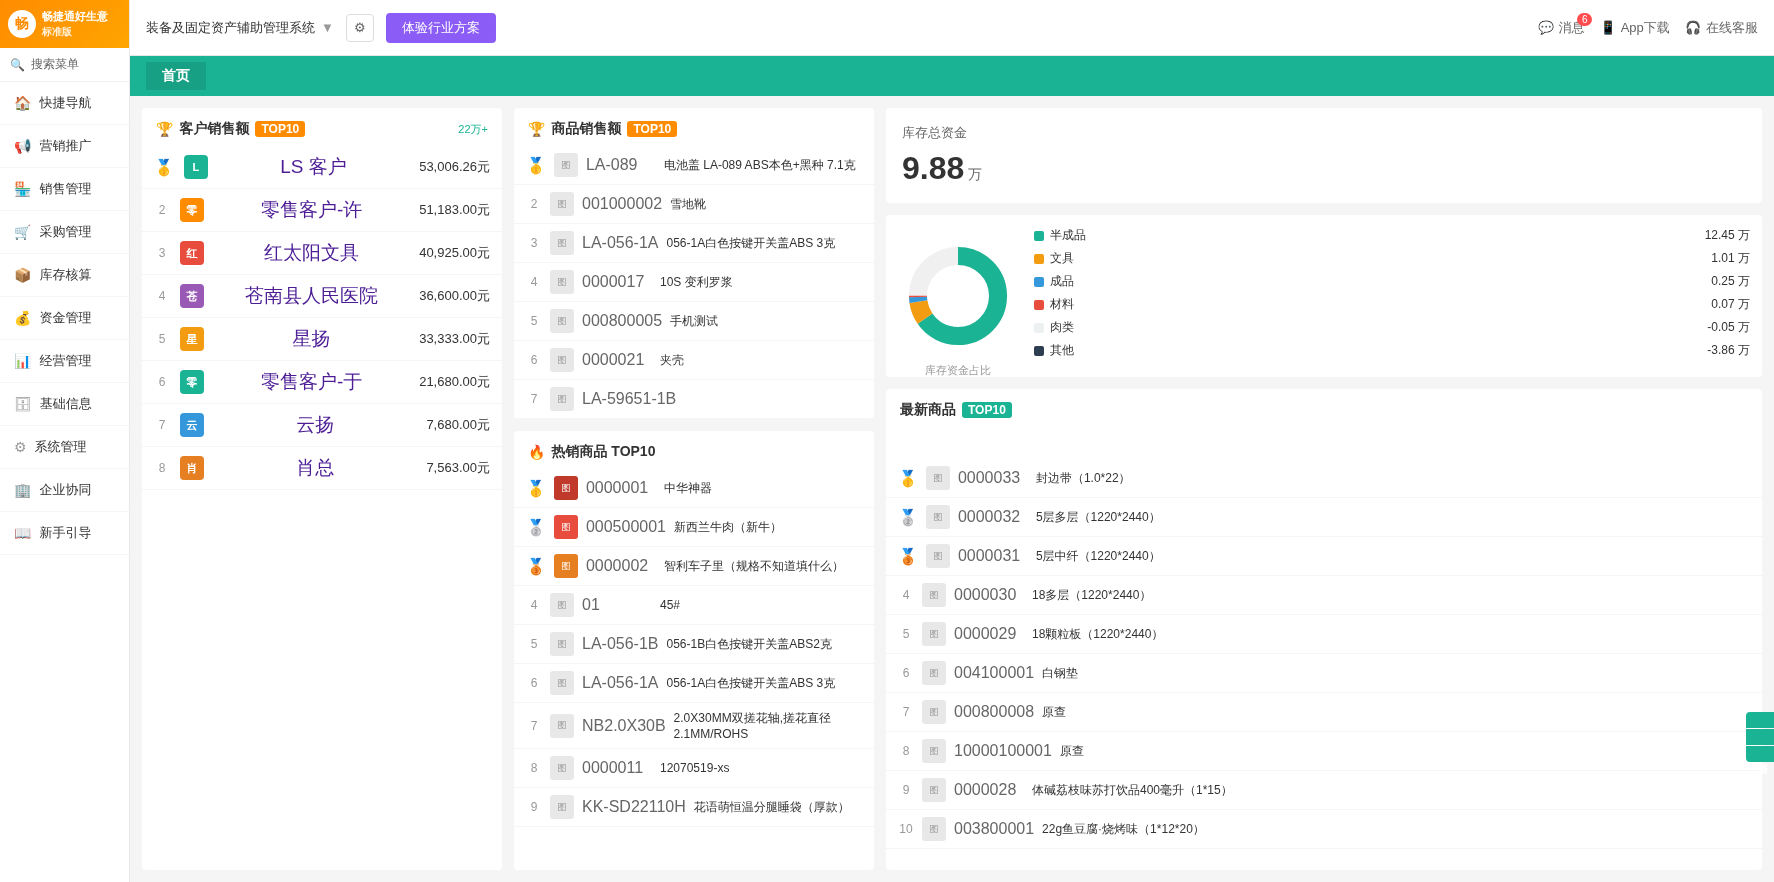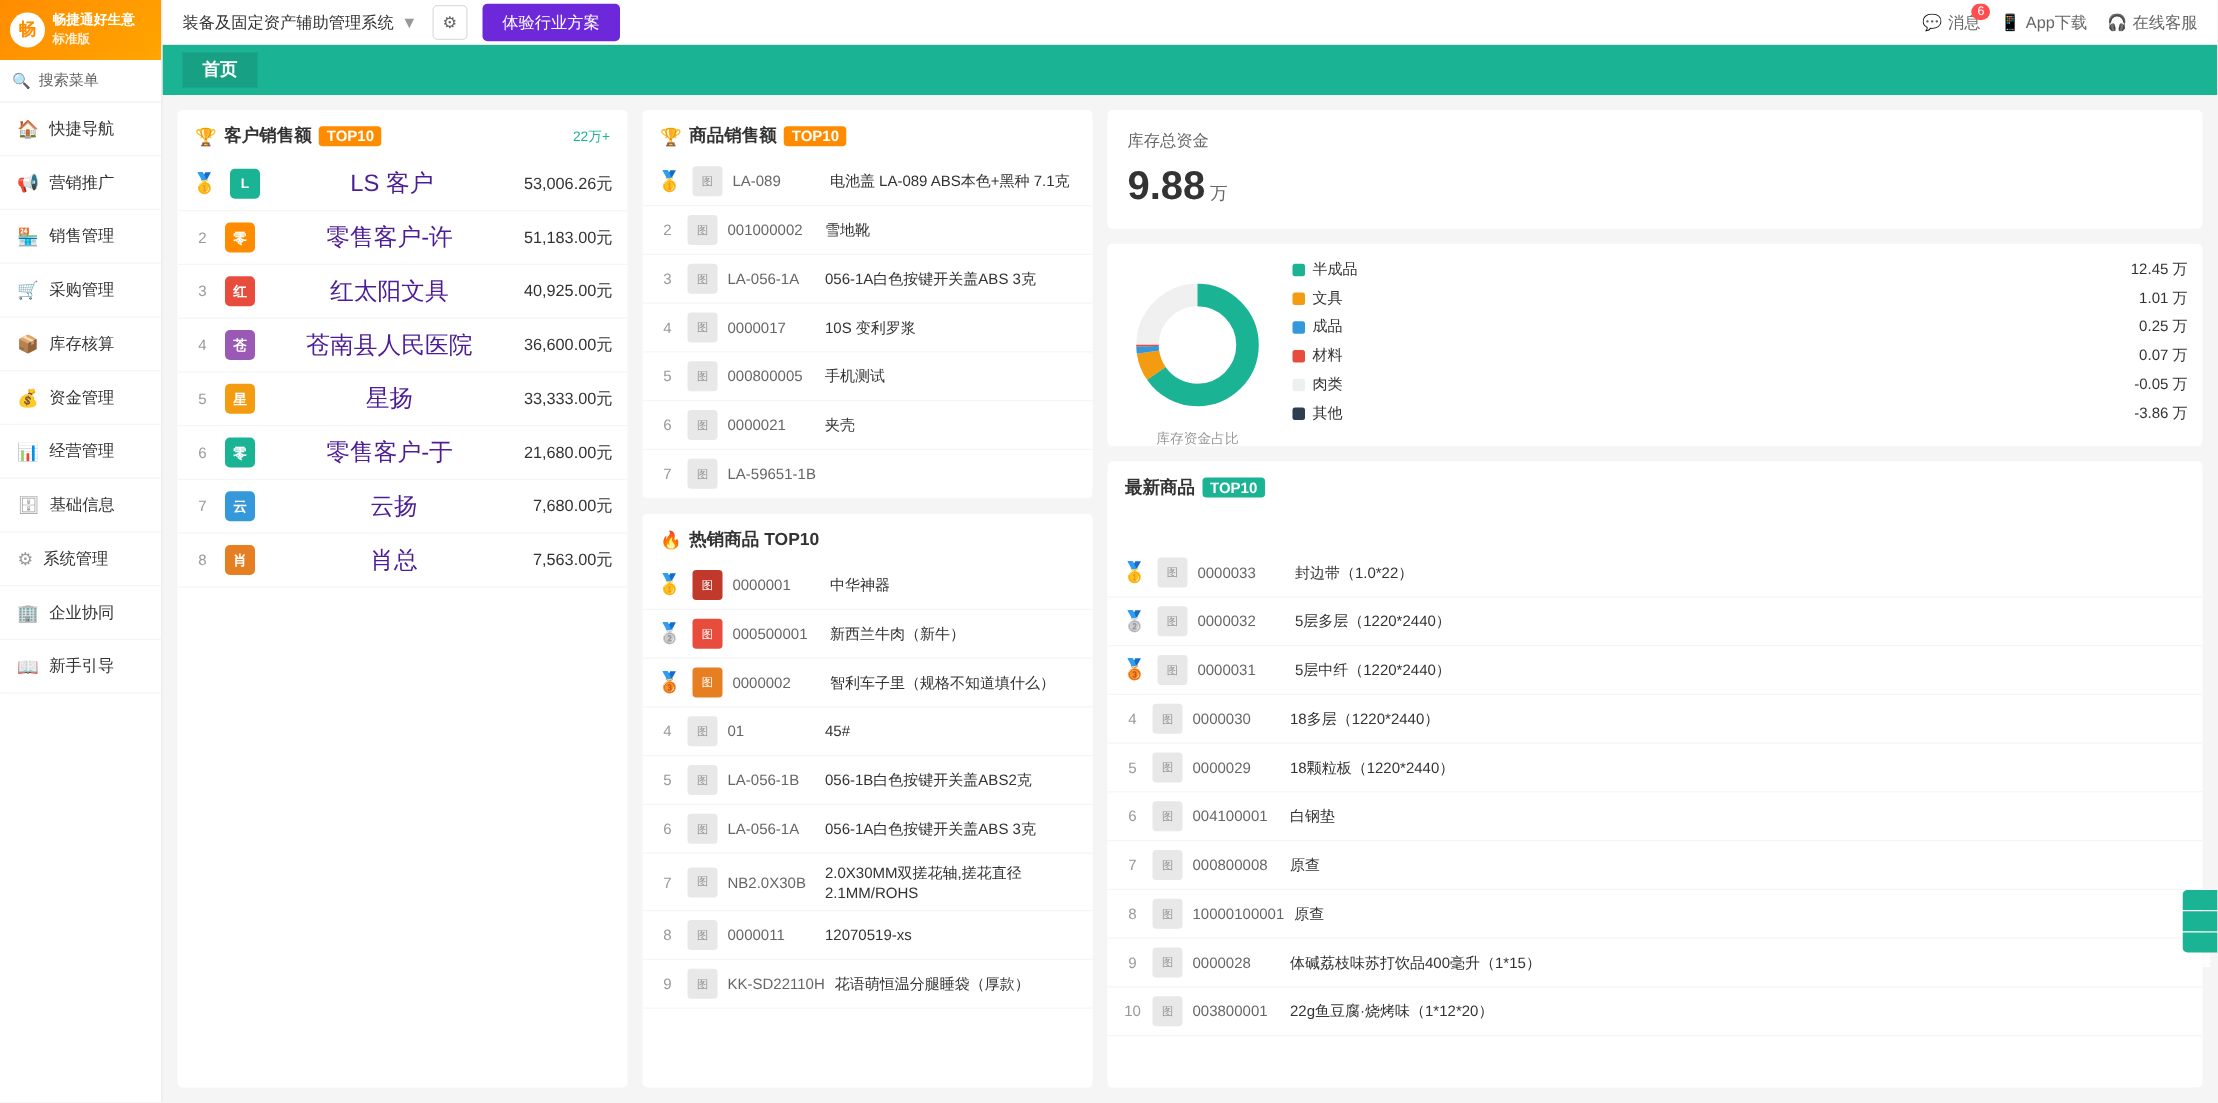--- a/index.html
+++ b/index.html
@@ -56,40 +56,40 @@
     
     .main {
       flex: 1;
       display: flex;
       flex-direction: column;
       overflow: hidden;
     }
 
     
     .topbar {
-      height: 36px;
+      height: 56px;
       background: #fff;
       border-bottom: 1px solid #e8e8e8;
       display: flex;
       align-items: center;
       padding: 0 16px;
       gap: 12px;
     }
     .topbar-title {
       display: flex; align-items: center; gap: 6px;
       font-size: 13px; color: #333;
     }
     .topbar-settings {
       width: 28px; height: 28px;
       border: 1px solid #ddd; border-radius: 4px;
       display: flex; align-items: center; justify-content: center;
       cursor: pointer; color: #666;
     }
     .topbar-btn {
-      background: #6d28d9;
+      background: #8b5cf6;
       color: #fff;
       border: none;
       padding: 6px 16px;
       border-radius: 4px;
       cursor: pointer;
       font-size: 13px;
     }
     .topbar-right {
       margin-left: auto;
       display: flex; align-items: center; gap: 16px;
@@ -184,21 +184,21 @@
       border-bottom: 1px solid #f5f5f5;
       gap: 8px;
     }
     .product-thumb {
       width: 24px; height: 24px;
       background: #e8e8e8;
       border-radius: 3px;
       display: flex; align-items: center; justify-content: center;
       font-size: 9px; color: #999; flex-shrink: 0;
     }
-    .product-code { color: #666; font-size: 12px; min-width: 70px; }
+    .product-code { color: #666; font-size: 16px; min-width: 70px; }
     .product-name { flex: 1; color: #333; font-size: 12px; }
 
     
     .hot-products-panel {
       background: #fff;
       border-radius: 4px;
       flex: 1;
       overflow: hidden;
       display: flex;
       flex-direction: column;

